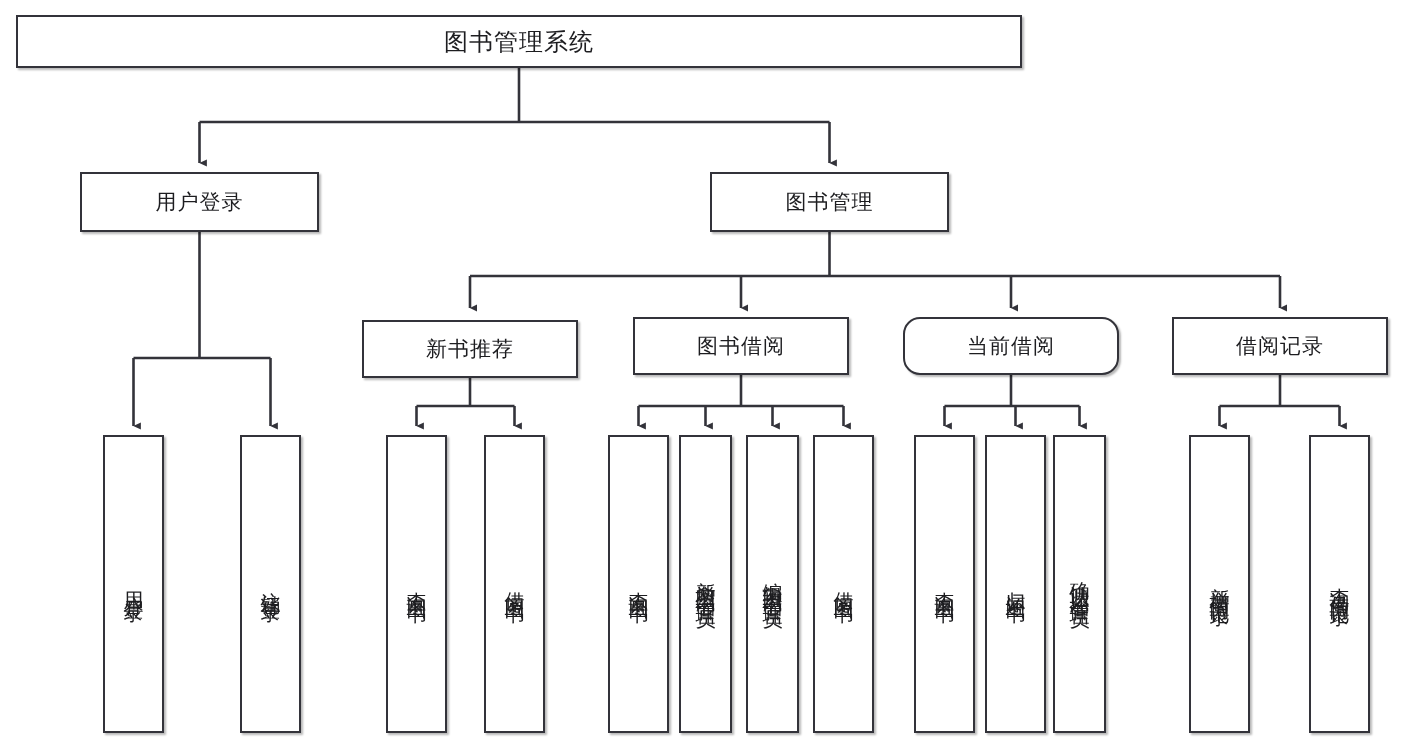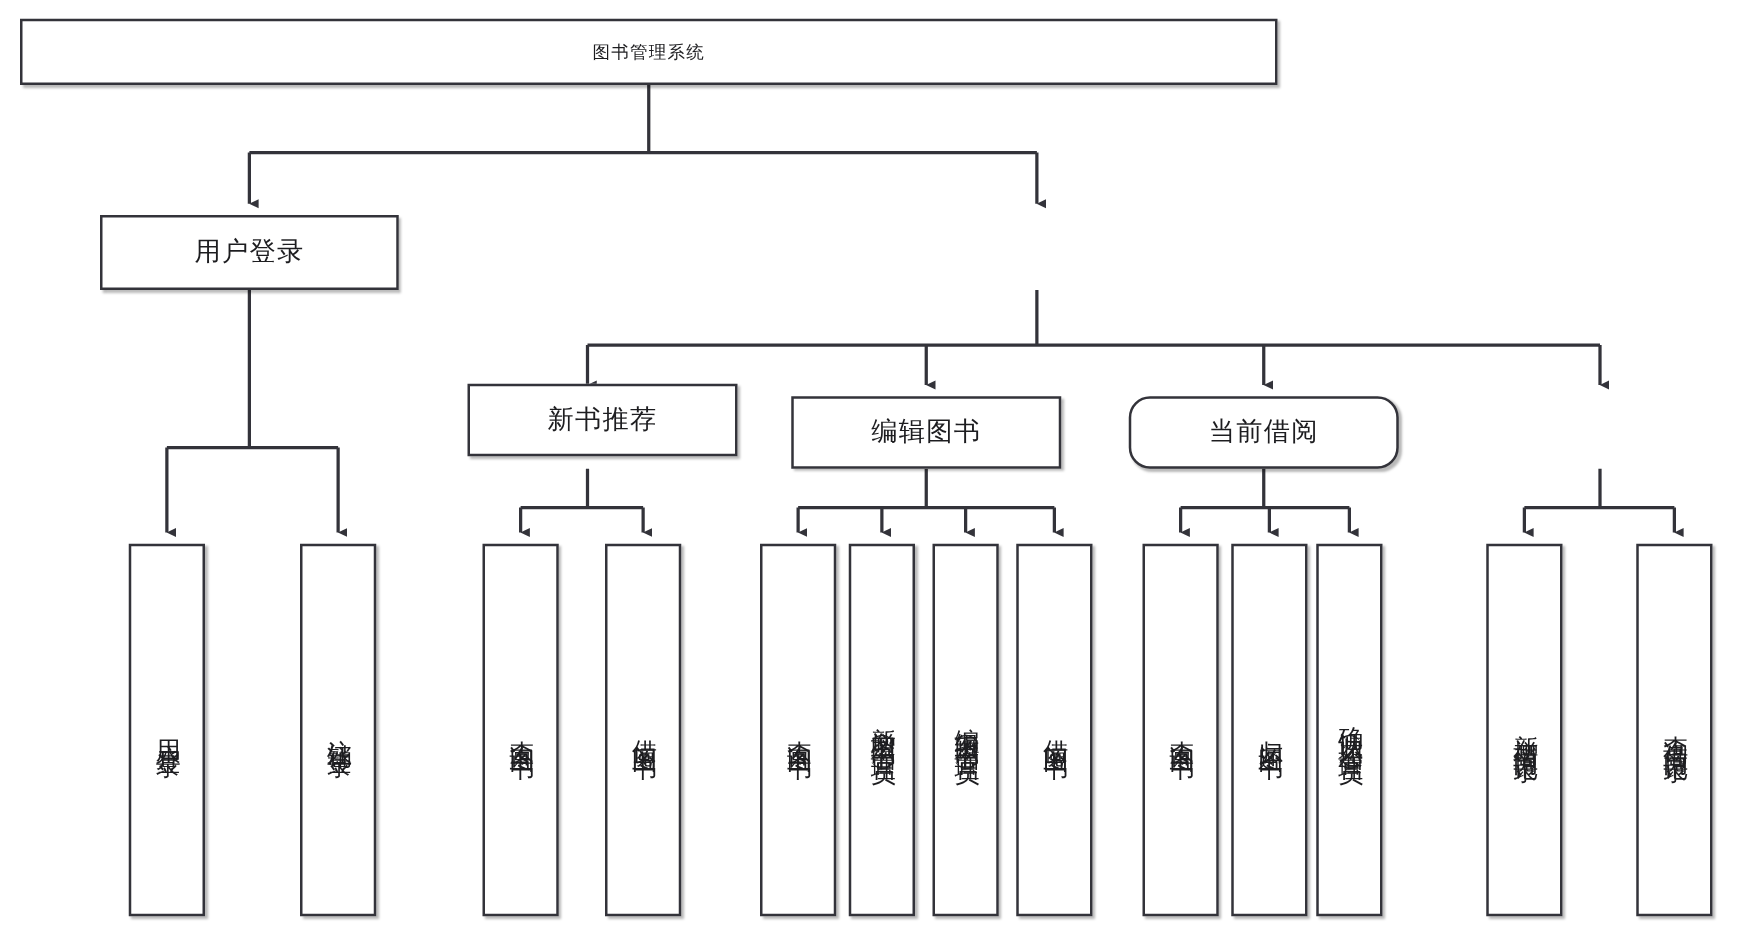--- a/index.html
+++ b/index.html
@@ -38,21 +38,21 @@
     align-items: center;
     justify-content: center;
     color: #1d1d20;
     font-size: 21px;
     line-height: 1.25;
     letter-spacing: 1px;
     text-align: center;
     z-index: 3;
   }
   .node.root {
-    font-size: 14px;
+    font-size: 24px;
   }
   .node.vertical {
     writing-mode: vertical-rl;
     text-orientation: upright;
     letter-spacing: 4px;
     font-size: 20px;
     padding: 6px 0;
   }
   .node.vertical .label {
     writing-mode: vertical-rl;
@@ -124,29 +124,35 @@
       </g>
   </svg>
 
   <div class="node root" style="left: 16px; top: 15px; width: 1006px; height: 53px;">
     <span class="label">图书管理系统</span>
   </div>
 
   <div class="node" style="left: 80px; top: 172px; width: 239px; height: 60px;">
     <span class="label">用户登录</span>
   </div>
+  <div class="node" style="left: 710px; top: 172px; width: 239px; height: 60px;">
+    <span class="label">图书管理</span>
+  </div>
 
-  <div class="node" style="left: 362px; top: 307px; width: 216px; height: 58px; margin-left: 12px;">
+  <div class="node" style="left: 362px; top: 320px; width: 216px; height: 58px;">
     <span class="label">新书推荐</span>
   </div>
   <div class="node" style="left: 633px; top: 317px; width: 216px; height: 58px;">
-    <span class="label">编辑图书</span>
+    <span class="label">图书借阅</span>
   </div>
   <div class="node" style="left: 903px; top: 317px; width: 216px; height: 58px; border-radius: 17px;">
     <span class="label">当前借阅</span>
+  </div>
+  <div class="node" style="left: 1172px; top: 317px; width: 216px; height: 58px;">
+    <span class="label">借阅记录</span>
   </div>
 
   <div class="node vertical" style="left: 103px; top: 435px; width: 61px; height: 298px;">
     <span class="label">用户登录</span>
   </div>
   <div class="node vertical" style="left: 240px; top: 435px; width: 61px; height: 298px;">
     <span class="label">注销登录</span>
   </div>
 
   <div class="node vertical" style="left: 386px; top: 435px; width: 61px; height: 298px;">

